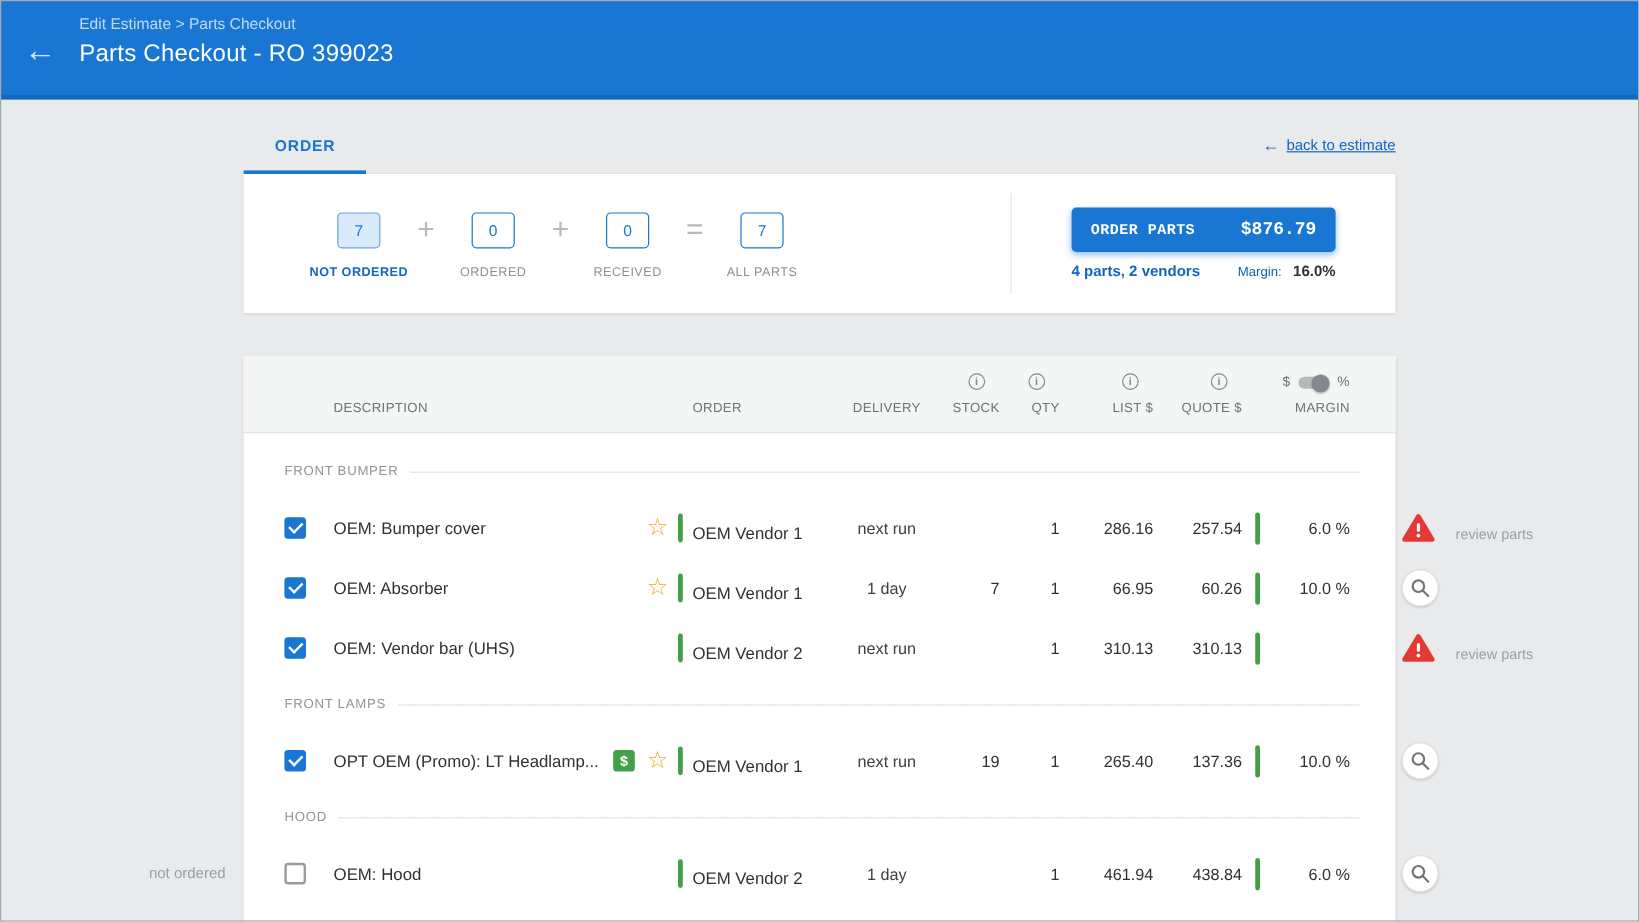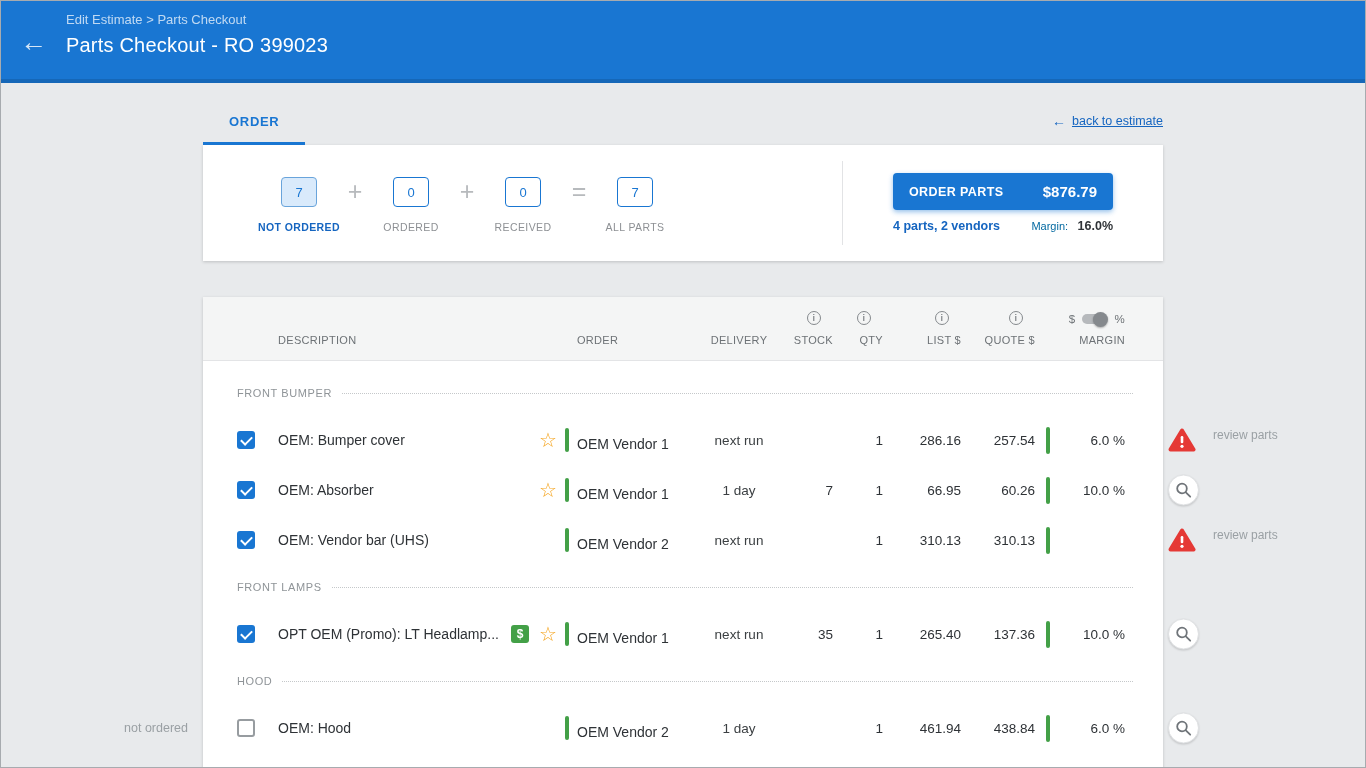--- a/index.html
+++ b/index.html
@@ -30,21 +30,21 @@
   .summary-card{height:116px;display:flex;align-items:center}
   .calc{width:639px;display:flex;align-items:flex-start;padding-left:78px;gap:28px;height:64px;margin-top:12px}
   .calc-unit{position:relative;width:36px;flex:none}
   .count-box{width:36px;height:30px;border:1.5px solid var(--accent,#1976d2);border-radius:4px;display:flex;align-items:center;justify-content:center;font-size:13px;color:var(--accent,#1976d2);background:#fff;cursor:pointer}
   .count-box.active{background:#d9eafb;border-color:#69a4db}
   .count-label{position:absolute;top:44px;left:50%;transform:translateX(-50%);white-space:nowrap;font-size:10.5px;letter-spacing:.4px;color:#8d9094;font-weight:500}
   .count-label.blue{color:var(--link,#1565c0);font-weight:700}
   .op{width:20px;text-align:center;font-size:25px;line-height:28px;color:#b7babd;flex:none}
   .vdivider{width:1px;background:#e2e3e5;align-self:stretch;margin:16px 0}
   .order-side{flex:1;padding:0 50px}
-  .order-btn{width:100%;height:37px;background:var(--accent,#1976d2);border:none;border-radius:4px;color:#fff;display:flex;align-items:center;justify-content:space-between;padding:4px 16px;cursor:pointer;box-shadow:0 2px 5px rgba(25,118,210,.45);font-family:Liberation Sans, sans-serif}
+  .order-btn{width:100%;height:37px;background:var(--accent,#1976d2);border:none;border-radius:4px;color:#fff;display:flex;align-items:center;justify-content:space-between;padding:4px 16px;cursor:pointer;box-shadow:0 2px 5px rgba(25,118,210,.45);font-family:Liberation Mono, monospace}
   .order-btn .lbl{font-size:12.5px;font-weight:700;letter-spacing:.4px}
   .order-btn .amt{font-size:15px;font-weight:700}
   .order-meta{display:flex;justify-content:space-between;align-items:baseline;margin-top:9px;font-size:12.5px}
   .order-meta .pv{color:var(--link,#1565c0);font-weight:600}
   .order-meta .m-lbl{color:#0369a1;font-size:11px}
   .order-meta .m-val{color:#2f3337;font-weight:700;margin-left:6px}
 
   
   .table-card{margin-top:36px;min-height:475px;overflow:visible}
   .thead{display:grid;grid-template-columns:var(--cols);padding-right:30px;align-items:end;background:#f4f5f5;border-bottom:1px solid #e3e4e6;height:64px}
@@ -78,21 +78,21 @@
   .vbar.tall{height:27px}
 
   .checkbox{width:18px;height:18px;border-radius:3px;position:relative;display:inline-block;cursor:pointer;vertical-align:middle}
   .checkbox.checked{background:var(--accent,#1976d2)}
   .checkbox.checked::after{content:"";position:absolute;left:3.5px;top:4.5px;width:9px;height:5px;border-left:2px solid #fff;border-bottom:2px solid #fff;transform:rotate(-45deg)}
   .checkbox.unchecked{background:#fff;border:2px solid #979ca0}
 
   .star-icon{font-size:20px;color:var(--star,#f5a623);cursor:pointer;line-height:1}
   .promo-badge{width:18px;height:18px;border-radius:3px;background:var(--green,#43a047);color:#fff;font-size:12px;font-weight:700;display:flex;align-items:center;justify-content:center}
 
-  .row-action{position:absolute;left:calc(100% + 5px);top:50%;transform:translateY(-50%);display:flex;align-items:flex-start;white-space:nowrap}
+  .row-action{position:absolute;left:calc(100% + 5px);top:50%;transform:translateY(-50%);display:flex;align-items:flex-end;white-space:nowrap}
   .warn-wrap{cursor:pointer;display:flex}
   .action-label{font-size:12px;color:#9aa0a4;margin-left:17px}
   .search-btn{width:31px;height:31px;border-radius:50%;background:#fff;border:1px solid #dfe1e3;box-shadow:0 1px 2px rgba(0,0,0,.15);display:flex;align-items:center;justify-content:center;cursor:pointer}
   .row-status{position:absolute;right:calc(100% + 15px);top:50%;transform:translateY(-50%);font-size:12.5px;color:#9aa0a4;white-space:nowrap}
 </style>
 </head>
 <body>
 
 <header class="appbar">
   <button class="hdr-back">←</button>
@@ -289,21 +289,21 @@
             <span class="promo-badge">$</span>
           </div>
           <div class="cell c-star">
             <span class="star-icon">☆</span>
           </div>
           <div class="cell c-vendor">
             <span class="vbar"></span>
             <span class="vendor-name">OEM Vendor 1</span>
           </div>
           <div class="cell c-delivery">next run</div>
-          <div class="cell num pr6">35</div>
+          <div class="cell num pr6">19</div>
           <div class="cell num pr6">1</div>
           <div class="cell num pr6">265.40</div>
           <div class="cell num pr6">137.36</div>
           <div class="cell c-mbar">
             <span class="vbar tall"></span>
           </div>
           <div class="cell num pr8">10.0 %</div>
           <div class="row-action">
             <span class="search-btn">
               <svg width="17" height="17" viewBox="0 0 17 17">

